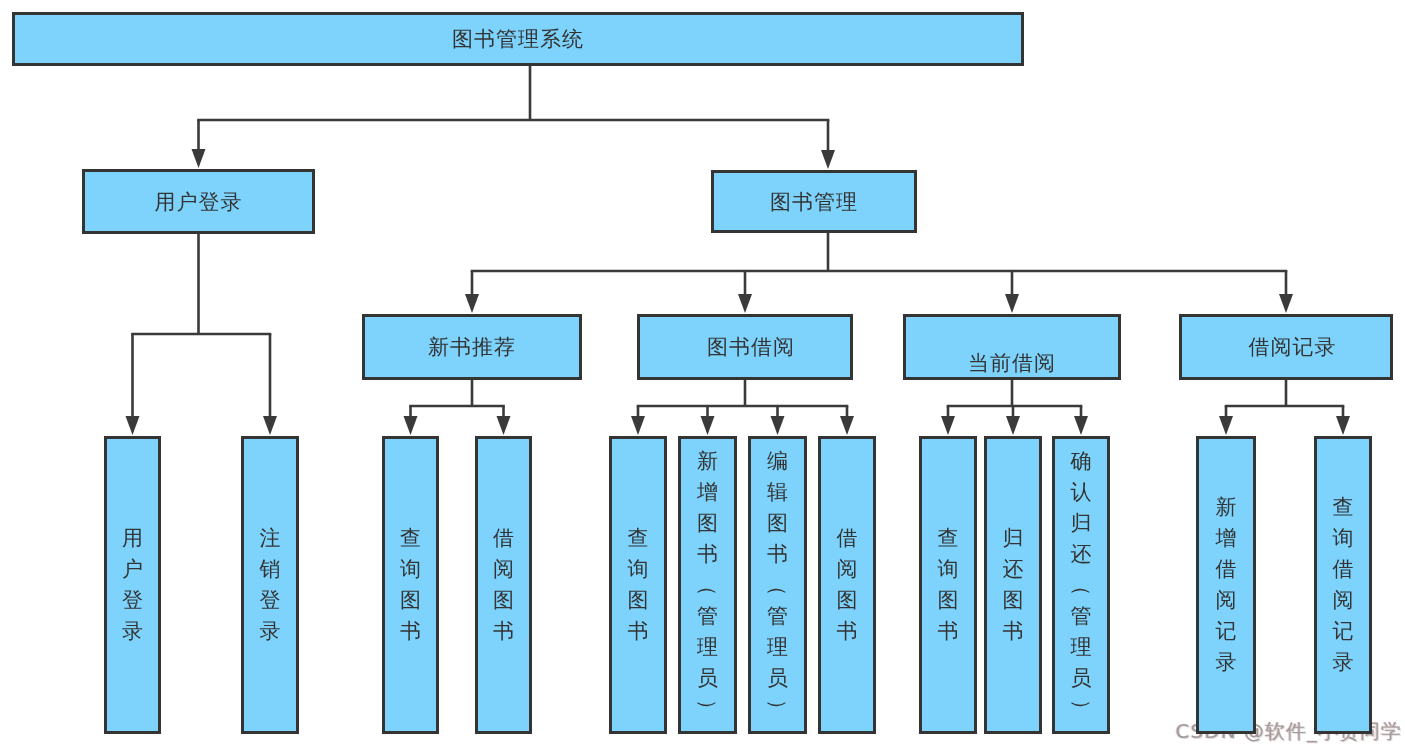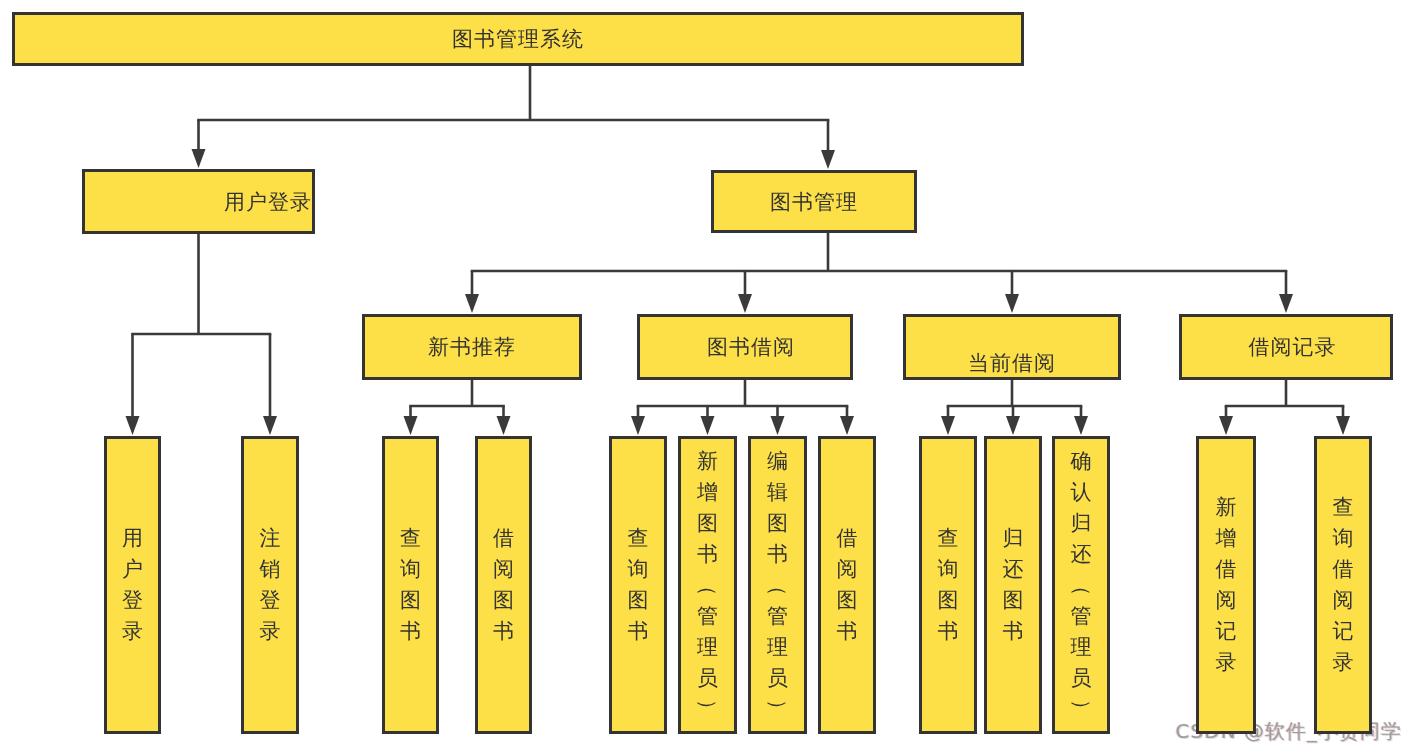--- a/index.html
+++ b/index.html
@@ -8,21 +8,21 @@
     width: 1405px;
     height: 747px;
     background: #ffffff;
     overflow: hidden;
     font-family: "DejaVu Sans", sans-serif;
   }
   #wires { position: absolute; left: 0; top: 0; }
   .node {
     position: absolute;
     box-sizing: border-box;
-    background: #fde047;
+    background: #7dd3fc;
     border: 3px solid #343434;
     color: #333333;
     display: flex;
     align-items: center;
     justify-content: center;
     font-size: 21px;
     letter-spacing: 1px;
   }
   .node.vert { flex-direction: column; letter-spacing: 0; }
   .vchar {
@@ -99,21 +99,21 @@
       <line x1="1224.7" y1="406" x2="1344.3" y2="406" stroke="#3a3a3a" stroke-width="2.6"></line>
       <line x1="1226" y1="406" x2="1226" y2="423" stroke="#3a3a3a" stroke-width="2.6"></line>
       <polygon points="1226,435 1219,416 1233,416" fill="#3a3a3a"></polygon>
       <line x1="1343" y1="406" x2="1343" y2="423" stroke="#3a3a3a" stroke-width="2.6"></line>
       <polygon points="1343,435 1336,416 1350,416" fill="#3a3a3a"></polygon>
     </svg>
   <span id="watermark">CSDN @软件_小贺同学</span>
 <div class="node" style="left: 12px; top: 12px; width: 1012px; height: 54px;">
       <span class="hlabel">图书管理系统</span>
     </div>
-    <div class="node" style="left: 82px; top: 169px; width: 233px; height: 65px; justify-content: flex-end;">
+    <div class="node" style="left: 82px; top: 169px; width: 233px; height: 65px;">
       <span class="hlabel">用户登录</span>
     </div>
     <div class="node" style="left: 711px; top: 170px; width: 206px; height: 63px;">
       <span class="hlabel">图书管理</span>
     </div>
     <div class="node" style="left: 362px; top: 314px; width: 220px; height: 66px; justify-content: center;">
       <span class="hlabel">新书推荐</span>
     </div>
     <div class="node" style="left: 637px; top: 314px; width: 216px; height: 66px; padding-left: 12px;">
       <span class="hlabel">图书借阅</span>

